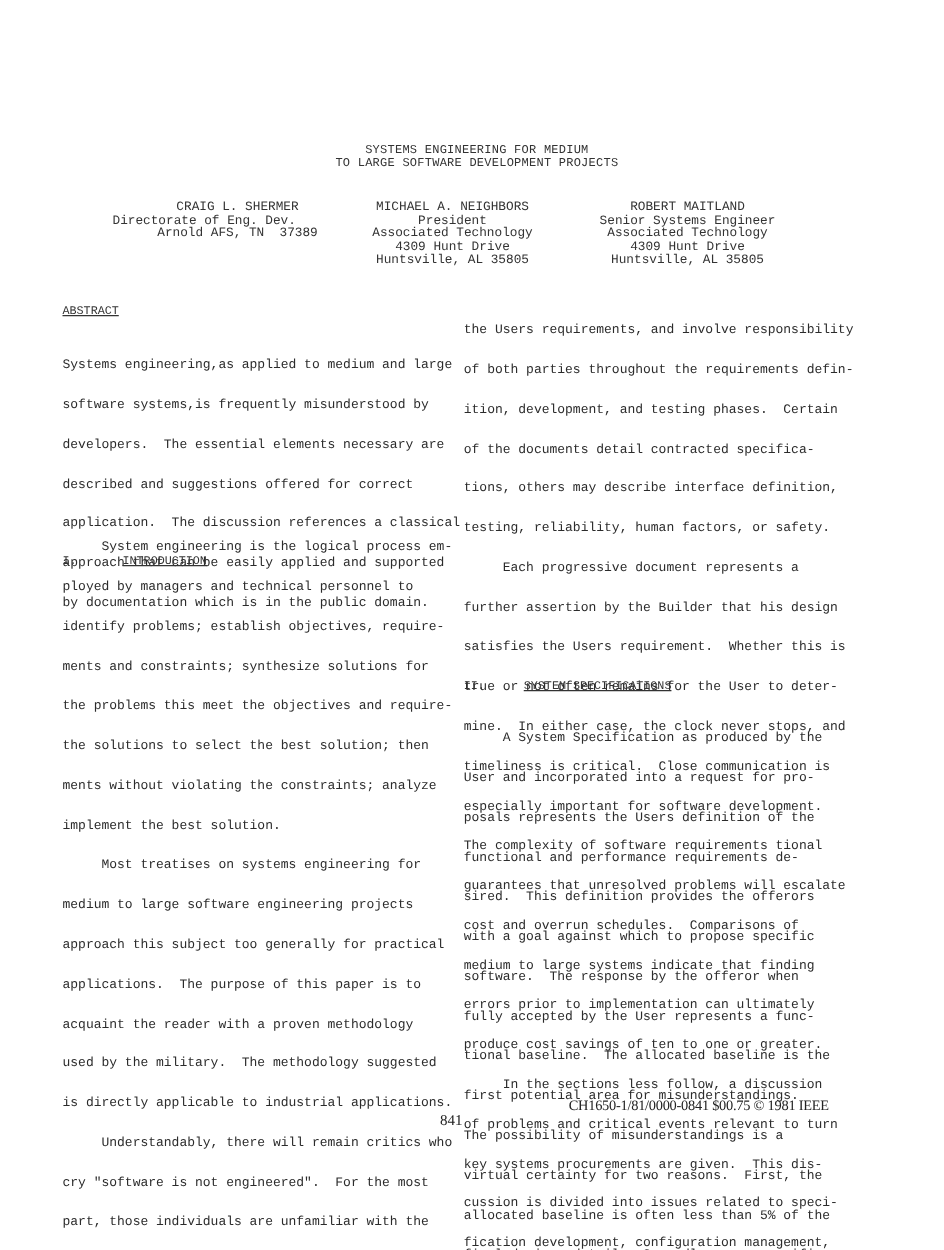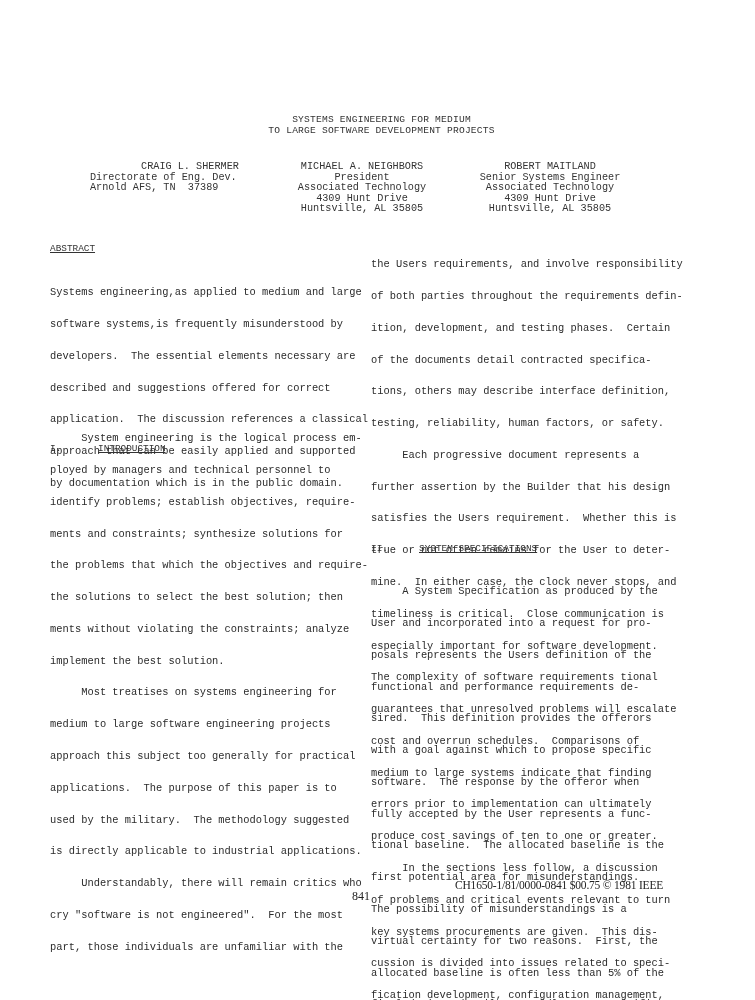--- a/index.html
+++ b/index.html
@@ -27,21 +27,21 @@
 <div>
 
   <div class="abs title mono">
     <div>SYSTEMS ENGINEERING FOR MEDIUM</div>
     <div>TO LARGE SOFTWARE DEVELOPMENT PROJECTS</div>
   </div>
 
   <div class="abs author mono" style="left:90px; top:162px; width:200px;">
     <div>CRAIG L. SHERMER</div>
     <div class="l" style="text-align:left;">Directorate of Eng. Dev.</div>
-    <div class="l" style="text-align:left;">Arnold AFS, TN  37389</div>
+    <div class="l" style="text-align:center;">Arnold AFS, TN  37389</div>
   </div>
   <div class="abs author mono" style="left:277px; top:162px; width:170px;">
     <div>MICHAEL A. NEIGHBORS</div>
     <div>President</div>
     <div>Associated Technology</div>
     <div>4309 Hunt Drive</div>
     <div>Huntsville, AL  35805</div>
   </div>
   <div class="abs author mono" style="left:460px; top:162px; width:180px;">
     <div>ROBERT MAITLAND</div>
@@ -66,28 +66,29 @@
 
   <div class="abs mono heading" style="left:50px; top:408px;margin-top:36px;">
     <span class="num">I.</span><span class="txt">INTRODUCTION</span>
   </div>
 
   <div class="abs mono col" style="left:50px; top:412px;">
     <span class="p-line">     System engineering is the logical process em-</span>
     <span class="p-line">ployed by managers and technical personnel to</span>
     <span class="p-line">identify problems; establish objectives, require-</span>
     <span class="p-line">ments and constraints; synthesize solutions for</span>
-    <span class="p-line">the problems that which the objectives and require-</span>
+    <span class="p-line">the problems this meet the objectives and require-</span>
     <span class="p-line">the solutions to select the best solution; then</span>
     <span class="p-line">ments without violating the constraints; analyze</span>
     <span class="p-line">implement the best solution.</span>
     <span class="p-line">     Most treatises on systems engineering for</span>
     <span class="p-line">medium to large software engineering projects</span>
     <span class="p-line">approach this subject too generally for practical</span>
     <span class="p-line">applications.  The purpose of this paper is to</span>
+    <span class="p-line">acquaint the reader with a proven methodology</span>
     <span class="p-line">used by the military.  The methodology suggested</span>
     <span class="p-line">is directly applicable to industrial applications.</span>
     <span class="p-line">     Understandably, there will remain critics who</span>
     <span class="p-line">cry "software is not engineered".  For the most</span>
     <span class="p-line">part, those individuals are unfamiliar with the</span>
     
     
 
     
 

